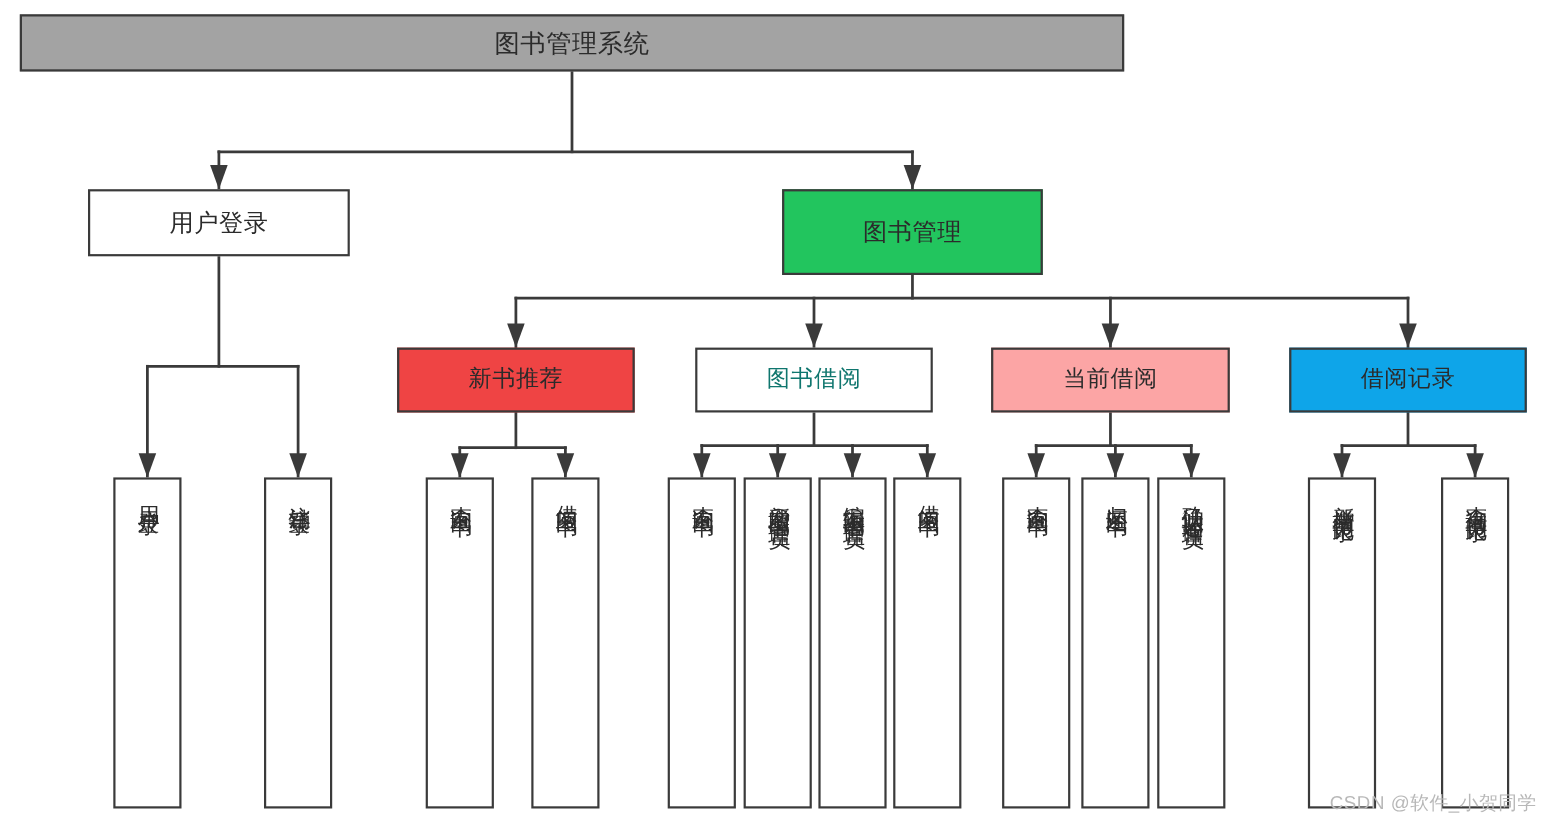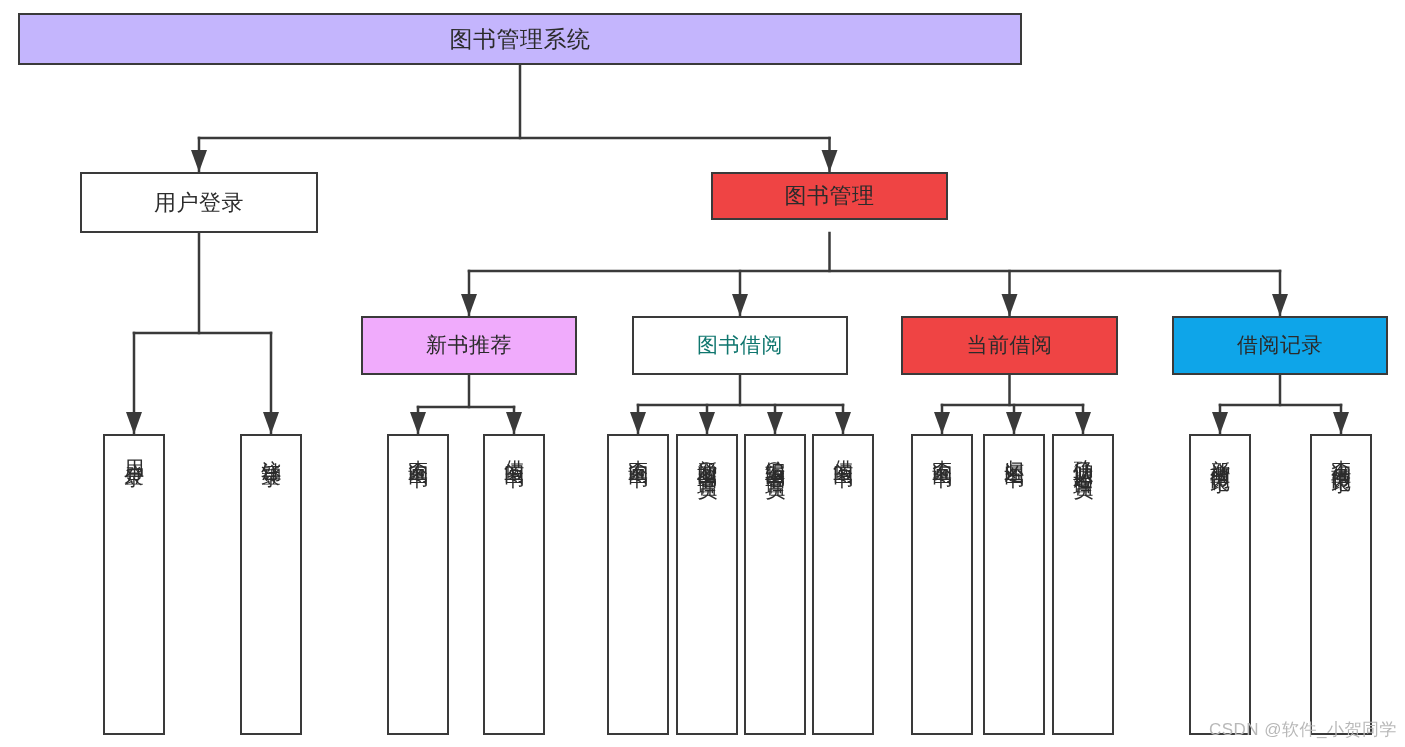--- a/index.html
+++ b/index.html
@@ -124,36 +124,36 @@
       <line x1="1083" y1="405" x2="1083" y2="434" stroke="#3a3a3a" stroke-width="2.5" stroke-linecap="square"></line>
       <path d="M 1075 412 L 1091 412 L 1083 434 Z" fill="#3a3a3a"></path>
       <line x1="1280" y1="375" x2="1280" y2="405" stroke="#3a3a3a" stroke-width="2.5" stroke-linecap="square"></line>
       <line x1="1220" y1="405" x2="1341" y2="405" stroke="#3a3a3a" stroke-width="2.5" stroke-linecap="square"></line>
       <line x1="1220" y1="405" x2="1220" y2="434" stroke="#3a3a3a" stroke-width="2.5" stroke-linecap="square"></line>
       <path d="M 1212 412 L 1228 412 L 1220 434 Z" fill="#3a3a3a"></path>
       <line x1="1341" y1="405" x2="1341" y2="434" stroke="#3a3a3a" stroke-width="2.5" stroke-linecap="square"></line>
       <path d="M 1333 412 L 1349 412 L 1341 434 Z" fill="#3a3a3a"></path>
     </svg>
   <div id="node-layer">
-      <div class="node-box lvl0" style="left: 18px; top: 13px; width: 1004px; height: 52px; border-color: rgb(58, 58, 58); background: #c4b5fd; align-items: center;">
+      <div class="node-box lvl0" style="left: 18px; top: 13px; width: 1004px; height: 52px; border-color: rgb(58, 58, 58); background: #a3a3a3; align-items: center;">
         <span class="node-label" style="color: rgb(43, 43, 43);">图书管理系统</span>
       </div>
       <div class="node-box lvl1" style="left: 80px; top: 172px; width: 238px; height: 61px; border-color: rgb(58, 58, 58); background: rgb(255, 255, 255);">
         <span class="node-label" style="color: rgb(43, 43, 43);">用户登录</span>
       </div>
-      <div class="node-box lvl1" style="left: 711px; top: 172px; width: 237px; height: 48px; border-color: rgb(58, 58, 58); background: #ef4444;">
+      <div class="node-box lvl1" style="left: 711px; top: 172px; width: 237px; height: 78px; border-color: rgb(58, 58, 58); background: #22c55e;">
         <span class="node-label" style="color: rgb(43, 43, 43);">图书管理</span>
       </div>
-      <div class="node-box lvl2" style="left: 361px; top: 316px; width: 216px; height: 59px; border-color: rgb(58, 58, 58); background: #f0abfc;">
+      <div class="node-box lvl2" style="left: 361px; top: 316px; width: 216px; height: 59px; border-color: rgb(58, 58, 58); background: #ef4444;">
         <span class="node-label" style="color: rgb(43, 43, 43);">新书推荐</span>
       </div>
       <div class="node-box lvl2" style="left: 632px; top: 316px; width: 216px; height: 59px; border-color: rgb(58, 58, 58); background: rgb(255, 255, 255);">
         <span class="node-label" style="color: #0f766e;">图书借阅</span>
       </div>
-      <div class="node-box lvl2" style="left: 901px; top: 316px; width: 217px; height: 59px; border-color: rgb(58, 58, 58); background: #ef4444;">
+      <div class="node-box lvl2" style="left: 901px; top: 316px; width: 217px; height: 59px; border-color: rgb(58, 58, 58); background: #fca5a5;">
         <span class="node-label" style="color: rgb(43, 43, 43);">当前借阅</span>
       </div>
       <div class="node-box lvl2" style="left: 1172px; top: 316px; width: 216px; height: 59px; border-color: rgb(58, 58, 58); background: #0ea5e9;">
         <span class="node-label" style="color: rgb(43, 43, 43);">借阅记录</span>
       </div>
       <div class="node-box lvl3 vertical" style="left: 103px; top: 434px; width: 62px; height: 301px; border-color: rgb(58, 58, 58); background: rgb(255, 255, 255);">
         <span class="node-label" style="color: rgb(43, 43, 43);">用户登录</span>
       </div>
       <div class="node-box lvl3 vertical" style="left: 240px; top: 434px; width: 62px; height: 301px; border-color: rgb(58, 58, 58); background: rgb(255, 255, 255);">
         <span class="node-label" style="color: rgb(43, 43, 43);">注销登录</span>

